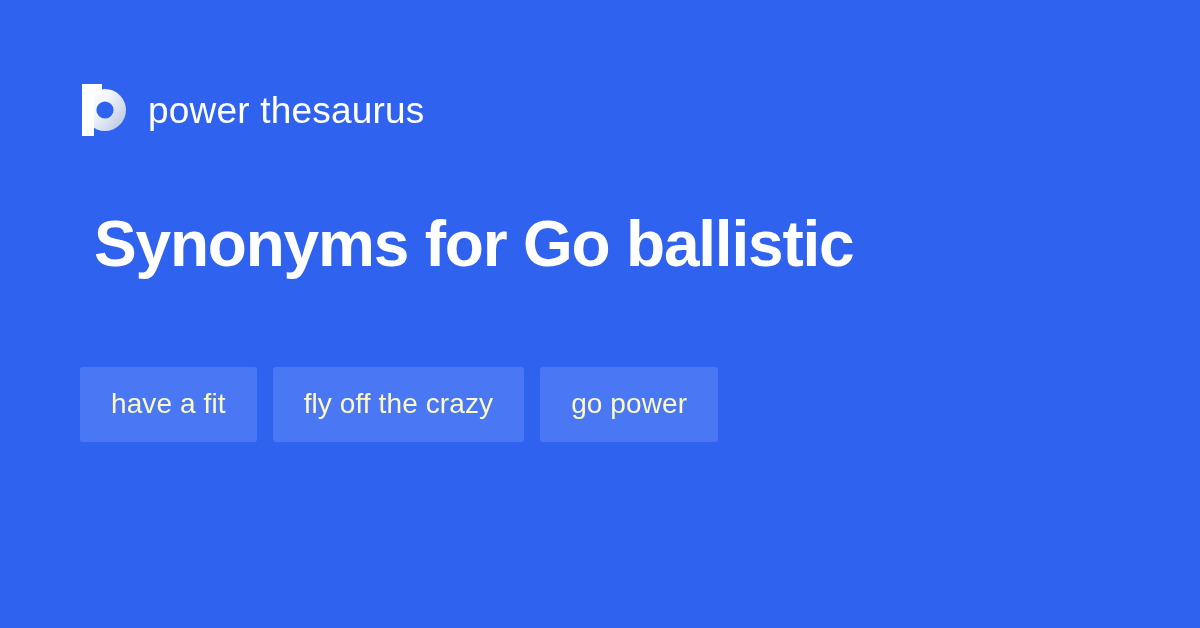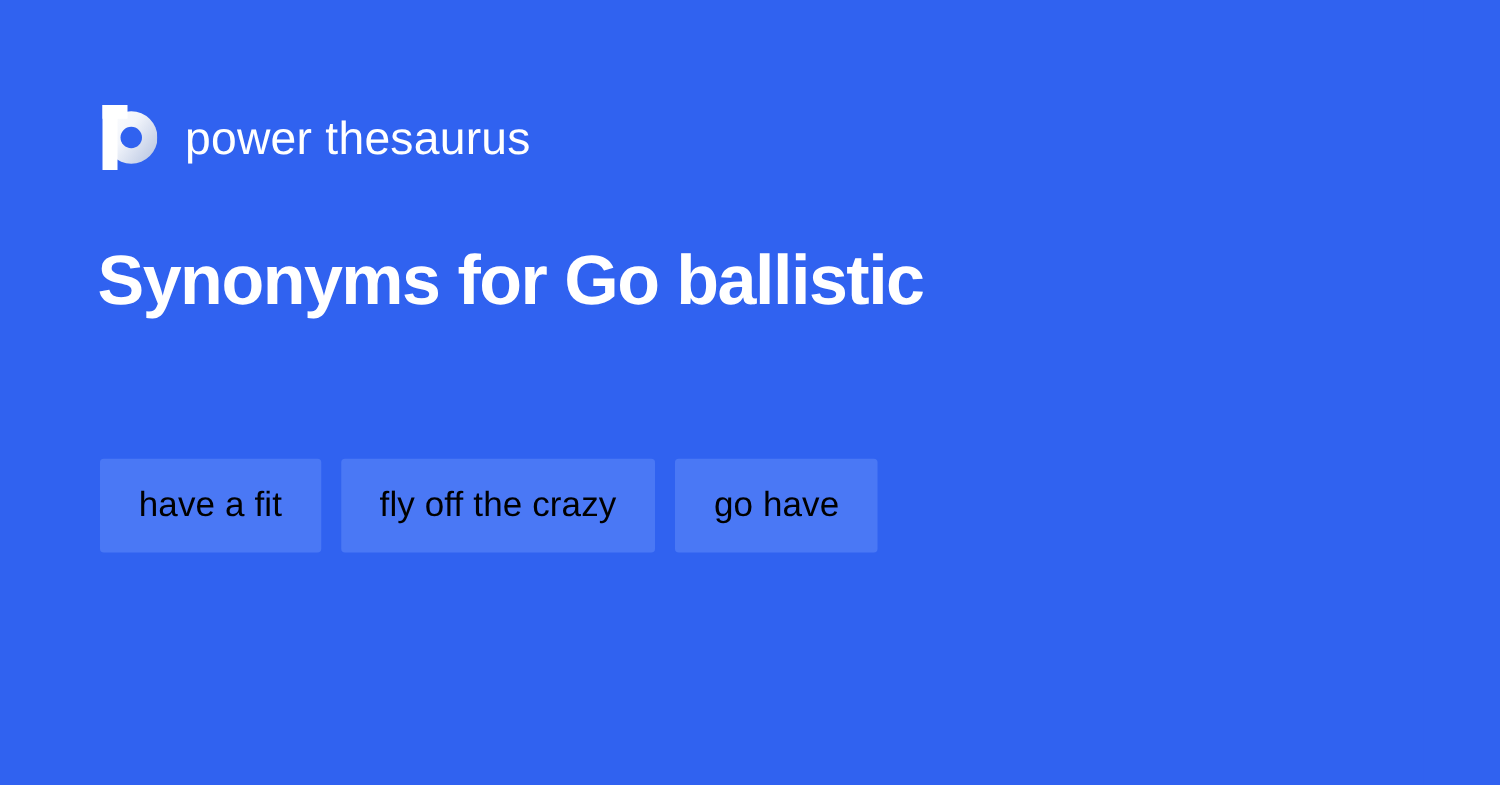--- a/index.html
+++ b/index.html
@@ -50,22 +50,22 @@
     line-height: 1;
     white-space: nowrap;
   }
 
   
   .headline {
     position: absolute;
     left: 78px;
     top: 196px;
     width: 1060px;
-    margin: 0;
-    font-size: 56px;
+    margin: 16px;
+    font-size: 64px;
     font-weight: 700;
     line-height: 1.0;
     letter-spacing: -1.2px;
     color: #ffffff;
     white-space: nowrap;
   }
 
   
   .chips {
     position: absolute;
@@ -73,21 +73,21 @@
     top: 367px;
     width: 1040px;
     display: flex;
     flex-wrap: wrap;
     gap: 20px 16px;
     align-content: flex-start;
   }
 
   .chip {
     background: #4a78f5;
-    color: #000000;
+    color: #fef9c3;
     font-size: 28px;
     font-weight: 400;
     line-height: 1;
     letter-spacing: 0.1px;
     border: 0;
     border-radius: 3px;
     padding: 23px 31px 24px 31px;
     white-space: nowrap;
     box-sizing: border-box;
     font-family: "Liberation Sans", sans-serif;
@@ -122,16 +122,16 @@
       <rect x="2" y="0" width="20" height="11" fill="#ffffff"></rect>
     </svg>
     <span class="brand-name">power thesaurus</span>
   </div>
 
   <h1 class="headline">Synonyms for Go ballistic</h1>
 
   <div class="chips">
     <button class="chip">have a fit</button>
     <button class="chip">fly off the crazy</button>
-    <button class="chip">go have</button>
+    <button class="chip">go power</button>
   </div>
 
 </div>
 
 </body></html>

